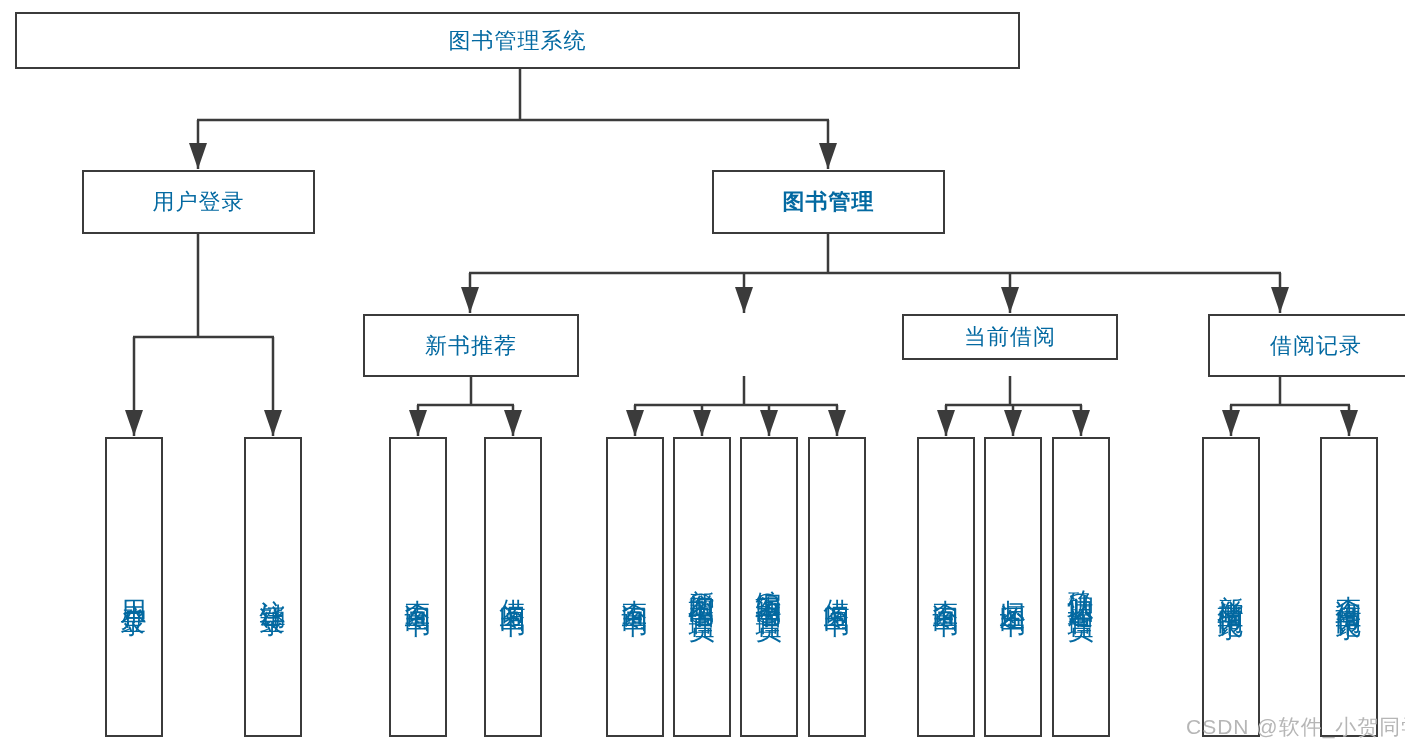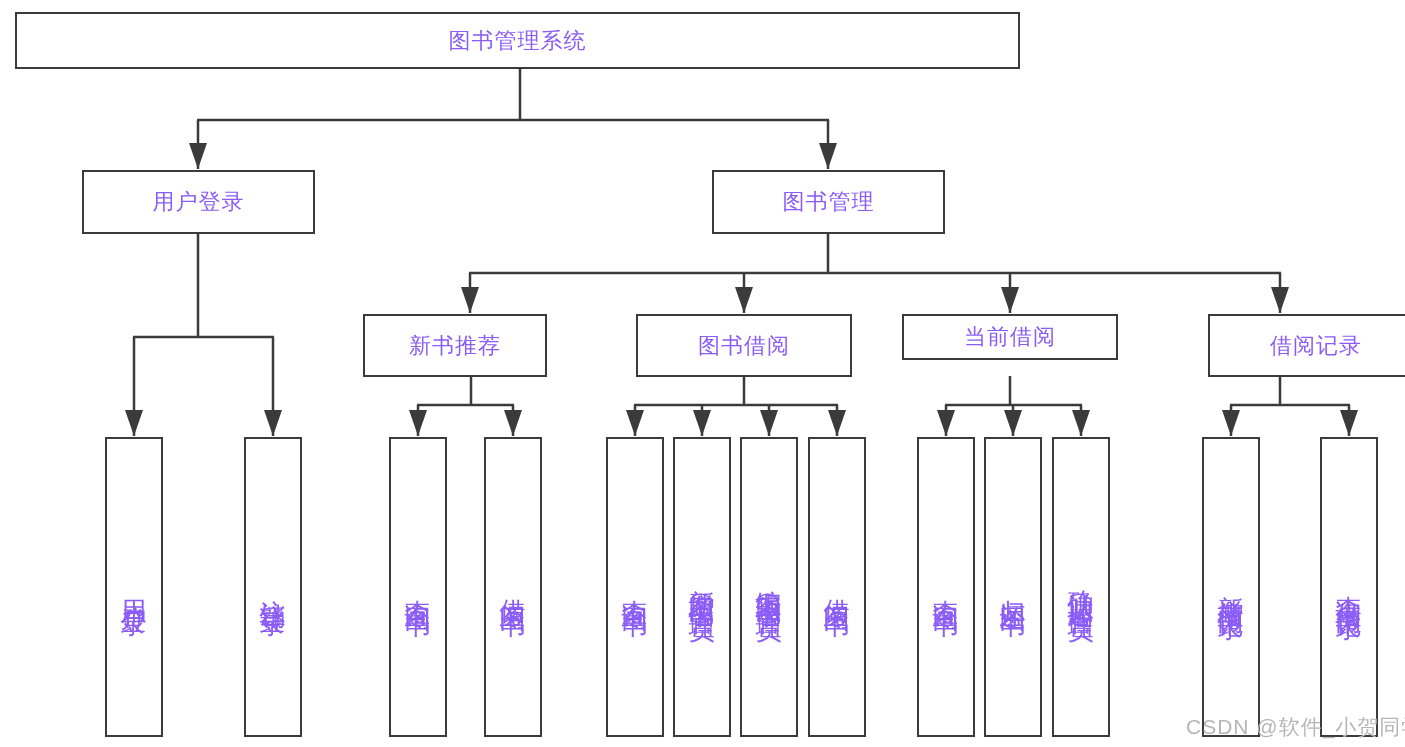--- a/index.html
+++ b/index.html
@@ -10,21 +10,21 @@
     overflow:hidden;
   }
   #canvas{position:relative;width:1405px;height:747px;background:#ffffff;}
   svg.connectors{position:absolute;left:0;top:0;z-index:1;}
   .node{
     position:absolute;
     background:#ffffff;
     border:2px solid #3b3b3b;
     box-sizing:border-box;
     display:flex;align-items:center;justify-content:center;
-    color:#8b5cf6;
+    color:#0369a1;
     z-index:2;
   }
   .node.h{font-size:22px;letter-spacing:1px;}
   .node.v{
     font-size:26px;
     writing-mode:vertical-rl;
     text-orientation:mixed;
     letter-spacing:4px;
     line-height:1;
   }
@@ -83,24 +83,23 @@
       <line x1="1013" y1="405" x2="1013" y2="436" marker-end="url(#arw)"></line>
       <line x1="1081" y1="405" x2="1081" y2="436" marker-end="url(#arw)"></line>
       <line x1="1231" y1="405" x2="1231" y2="436" marker-end="url(#arw)"></line>
       <line x1="1349" y1="405" x2="1349" y2="436" marker-end="url(#arw)"></line>
     </g>
   </svg>
 
   <div class="node h" style="left:15px;top:12px;width:1005px;height:57px;">图书管理系统</div>
 
   <div class="node h" style="left:82px;top:170px;width:233px;height:64px;">用户登录</div>
-  <div class="node h" style="left:712px;top:170px;width:233px;height:64px;">图书管理</div>
+  <div class="node h" style="left:712px;top:170px;width:233px;height:64px;font-weight:bold;">图书管理</div>
 
-  <div class="node h" style="left:363px;top:314px;width:184px;height:63px;">新书推荐</div>
-  <div class="node h" style="left:636px;top:314px;width:216px;height:63px;">图书借阅</div>
+  <div class="node h" style="left:363px;top:314px;width:216px;height:63px;">新书推荐</div>
   <div class="node h" style="left:902px;top:314px;width:216px;height:46px;">当前借阅</div>
   <div class="node h" style="left:1208px;top:314px;width:216px;height:63px;">借阅记录</div>
 
   <div class="node v" style="left:105px;top:437px;width:58px;height:300px;">用户登录</div>
   <div class="node v" style="left:244px;top:437px;width:58px;height:300px;">注销登录</div>
 
   <div class="node v" style="left:389px;top:437px;width:58px;height:300px;">查询图书</div>
   <div class="node v" style="left:484px;top:437px;width:58px;height:300px;">借阅图书</div>
 
   <div class="node v" style="left:606px;top:437px;width:58px;height:300px;">查询图书</div>

